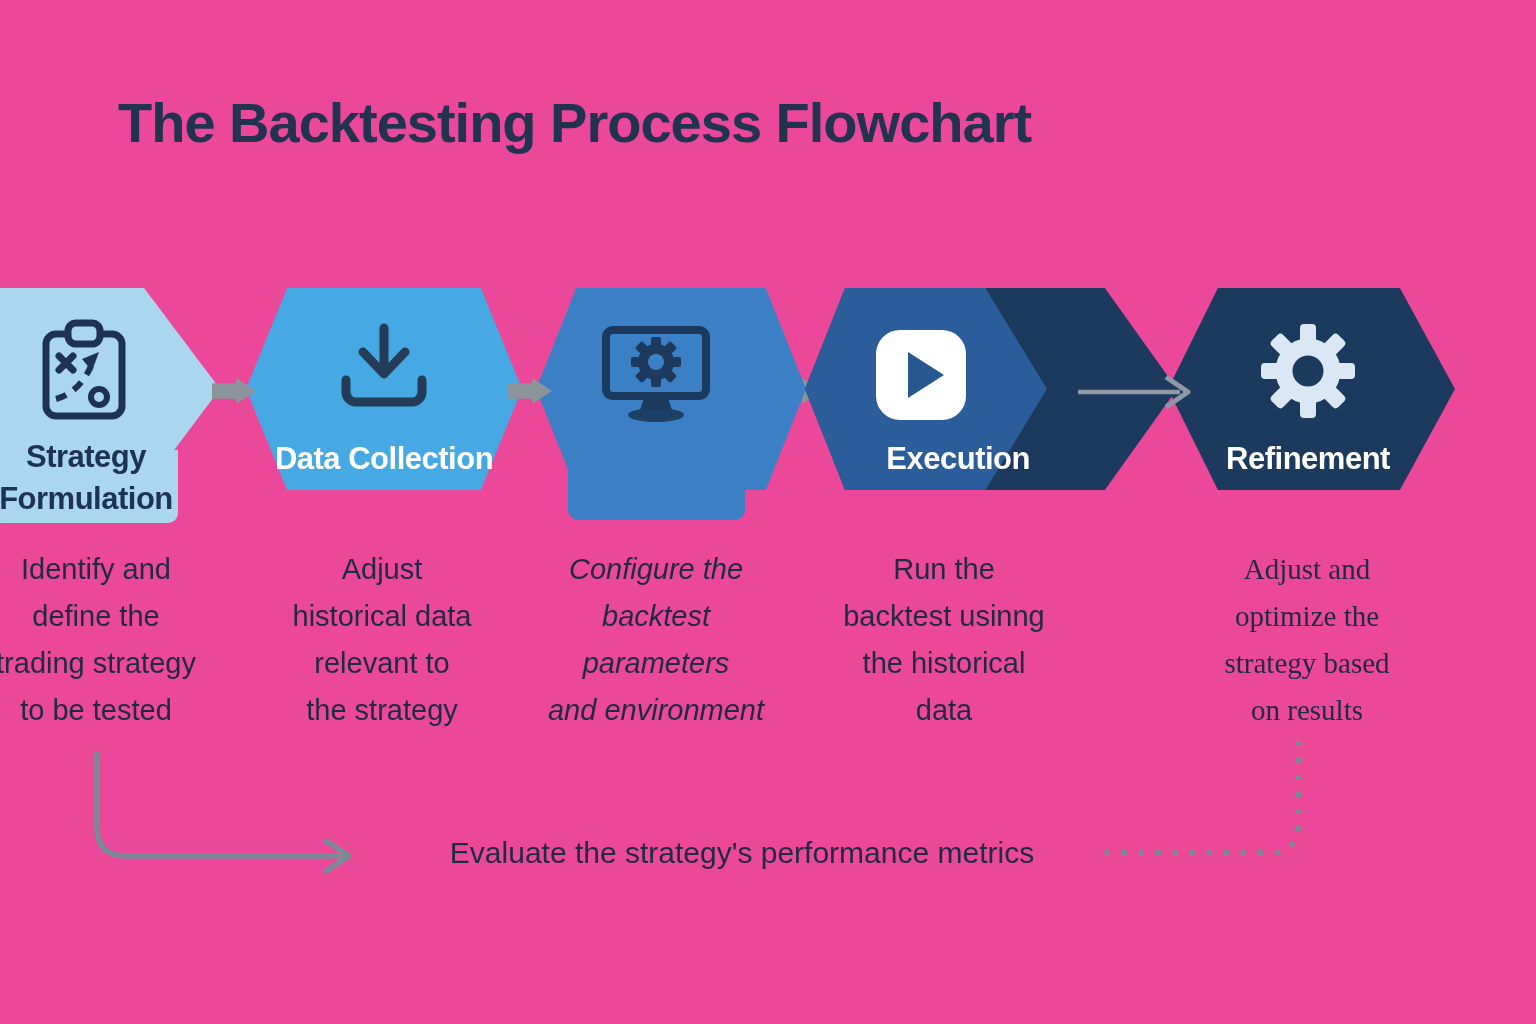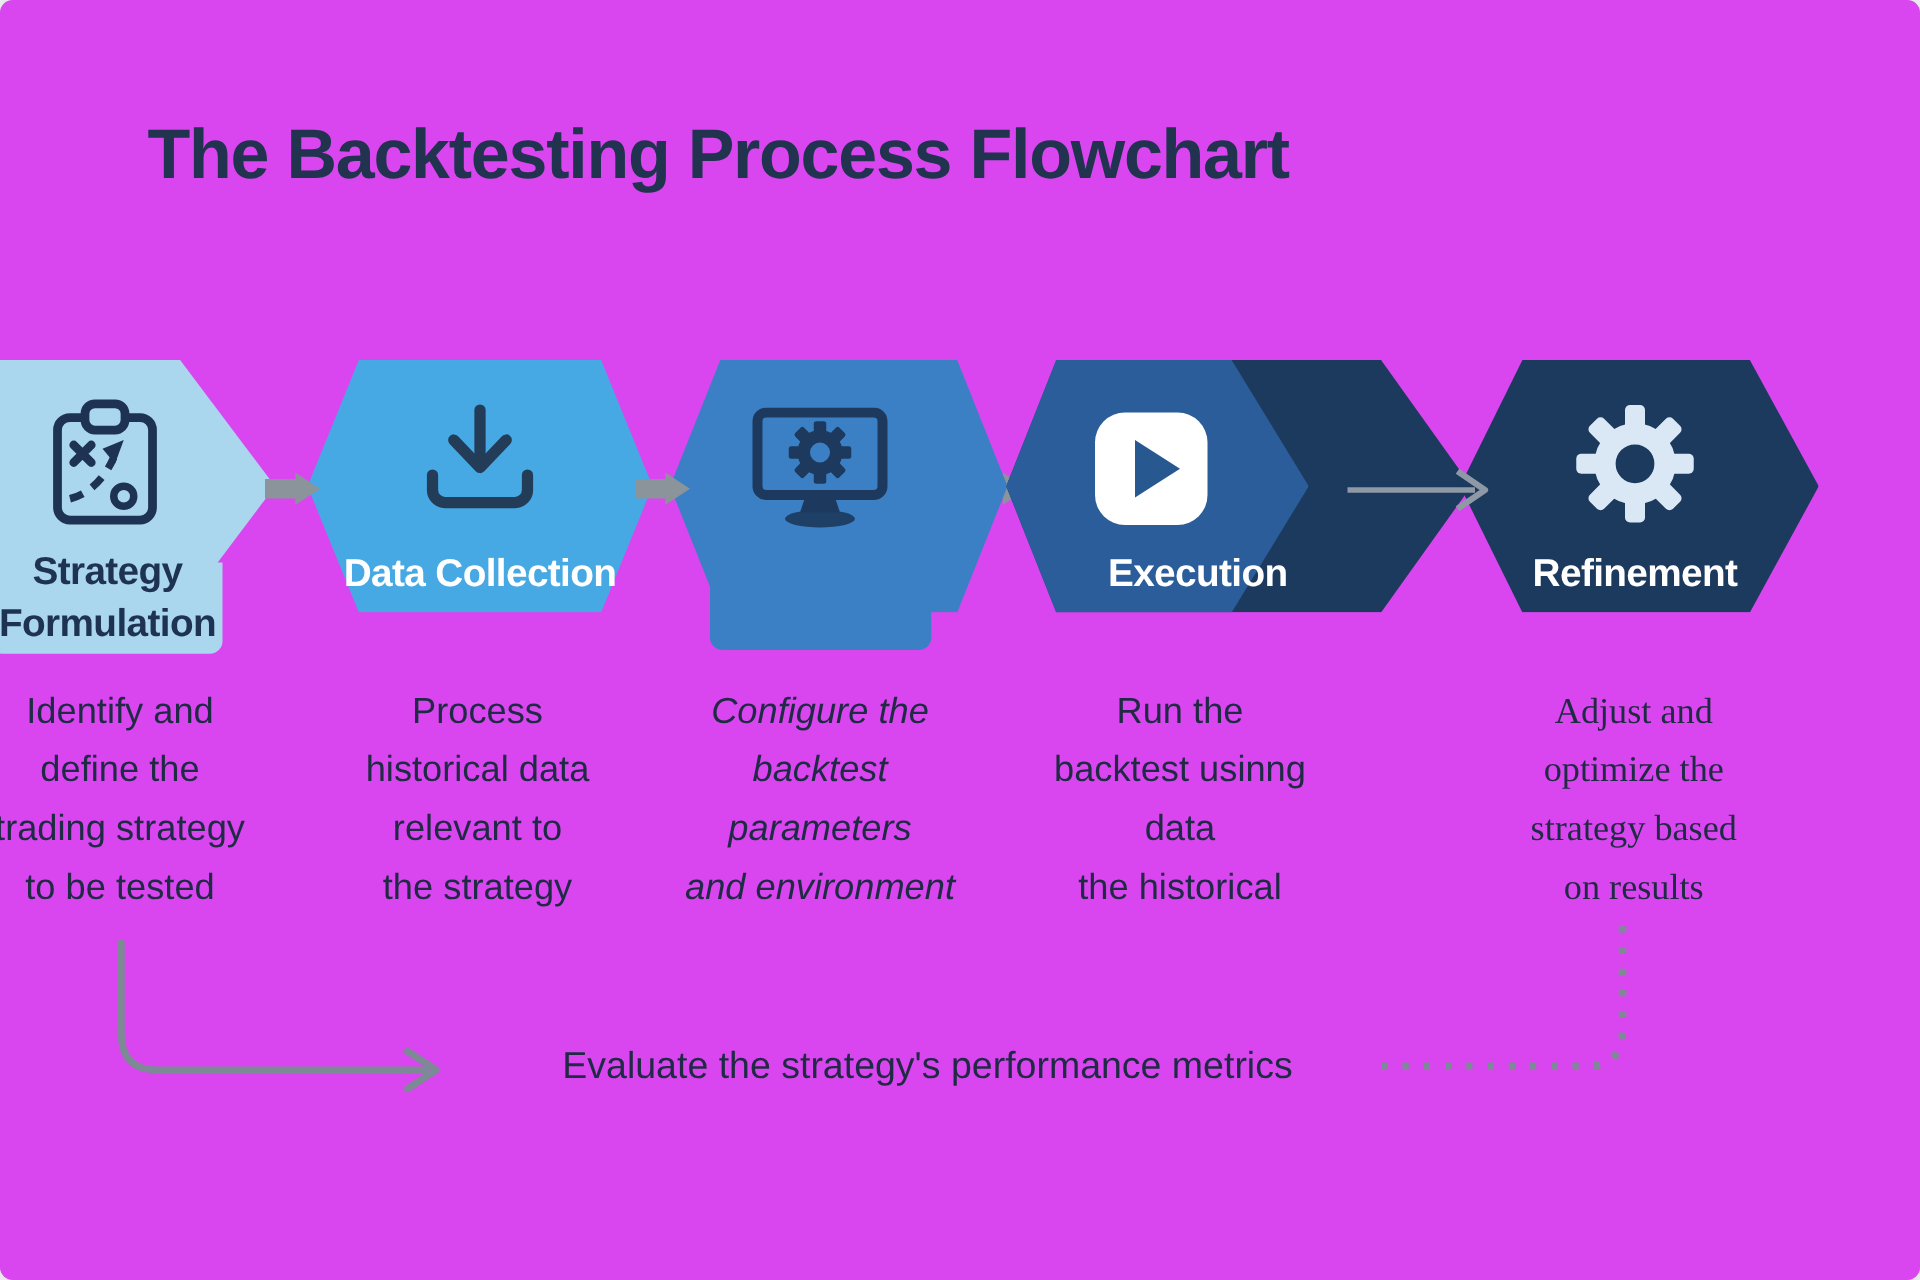--- a/index.html
+++ b/index.html
@@ -1,20 +1,19 @@
 <!DOCTYPE html>
 <html><head>
 <meta charset="utf-8">
 <style>
   html,body{margin:0;padding:0;background:#e9eaec;}
   .canvas{
     position:relative;width:1536px;height:1024px;overflow:hidden;
-    background:#d946ef;
+    background:#ec4899;
     font-family:"Liberation Sans", sans-serif;
-    border-radius:10px;
   }
   .title{
     position:absolute;left:118px;top:90px;
     font-size:56px;font-weight:bold;color:#21334f;letter-spacing:-1px;
   }
   
   .hex{position:absolute;top:288px;height:202px;z-index:2;}
   .hex-mid{clip-path:polygon(0% 50%,14.9% 0%,85.1% 0%,100% 50%,85.1% 100%,14.9% 100%);}
   .hex1{left:-72px;width:292px;background:#aad6ee;
         clip-path:polygon(0% 50%,24% 0%,74% 0%,100% 50%,74% 100%,24% 100%);}
@@ -177,36 +176,36 @@
     <span>Refinement</span>
   </div>
 
   <div class="desc d1">
     <span>Identify and</span>
     <span>define the</span>
     <span>trading strategy</span>
     <span>to be tested</span>
   </div>
   <div class="desc d2">
-    <span>Process</span>
+    <span>Adjust</span>
     <span>historical data</span>
     <span>relevant to</span>
     <span>the strategy</span>
   </div>
   <div class="desc d3">
     <span>Configure the</span>
     <span>backtest</span>
     <span>parameters</span>
     <span>and environment</span>
   </div>
   <div class="desc d4">
     <span>Run the</span>
     <span>backtest usinng</span>
+    <span>the historical</span>
     <span>data</span>
-    <span>the historical</span>
   </div>
   <div class="desc d5">
     <span>Adjust and</span>
     <span>optimize the</span>
     <span>strategy based</span>
     <span>on results</span>
   </div>
 
   <div class="footer-note">Evaluate the strategy's performance metrics</div>
 

